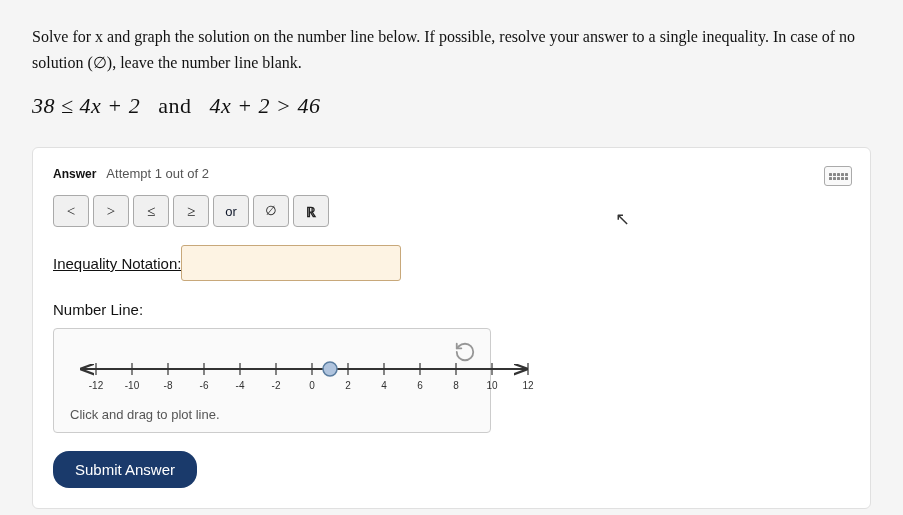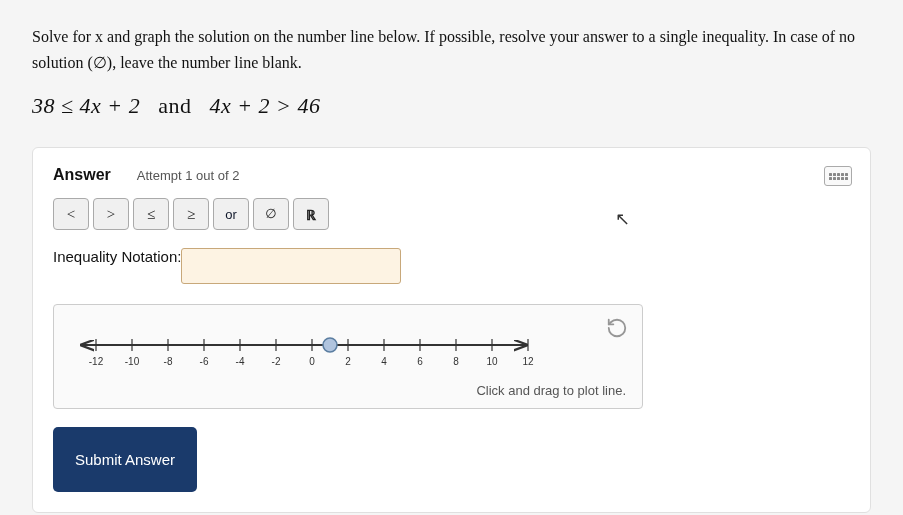--- a/index.html
+++ b/index.html
@@ -30,28 +30,27 @@
       position: relative;
     }
     .answer-header {
       display: flex;
       align-items: center;
       gap: 10px;
       margin-bottom: 14px;
     }
     .answer-label {
       font-weight: bold;
-      font-size: 16px;
+      font-size: 12px;
       font-family: Arial, sans-serif;
     }
     .attempt-label {
       font-size: 13px;
       color: #555;
       font-family: Arial, sans-serif;
-      margin-left: 16px;
     }
     .keyboard-icon {
       position: absolute;
       top: 18px;
       right: 18px;
       width: 28px;
       height: 20px;
       border: 1.5px solid #aaa;
       border-radius: 3px;
       background: #f9f9f9;
@@ -99,25 +98,26 @@
     .sym-btn-circle {
       font-size: 13px;
     }
     .sym-btn-r {
       font-family: Arial, sans-serif;
       font-size: 14px;
       font-weight: bold;
     }
     .inequality-row {
       display: flex;
-      align-items: flex-start;
+      align-items: center;
       gap: 0;
       margin-bottom: 20px;
       font-family: Arial, sans-serif;
       font-size: 15px;
+      text-decoration: underline;
     }
     .inequality-label {
       font-size: 15px;
       font-family: Arial, sans-serif;
       font-weight: normal;
     }
     .inequality-input {
       width: 220px;
       height: 36px;
       border: 1.5px solid #c8a87a;
@@ -132,39 +132,39 @@
       font-size: 15px;
       font-weight: normal;
       margin-bottom: 10px;
     }
     .number-line-container {
       border: 1.5px solid #ccc;
       border-radius: 4px;
       padding: 12px 16px 10px 16px;
       background: #fafafa;
       position: relative;
-      width: 590px;
+      width: 438px;
     }
     .number-line-svg {
       display: block;
     }
     .click-drag-text {
-      text-align: right;
+      text-align: left;
       font-size: 13px;
       color: #555;
       margin-top: 6px;
       font-family: Arial, sans-serif;
     }
     .submit-btn {
       margin-top: 18px;
       background: #1a3a6b;
       color: #fff;
       border: none;
-      border-radius: 5px;
-      padding: 24px 22px;
+      border-radius: 16px;
+      padding: 10px 22px;
       font-size: 15px;
       font-family: Arial, sans-serif;
       cursor: pointer;
       font-weight: 500;
     }
     .math {
       font-style: italic;
     }
     .cursor-icon {
       position: absolute;
@@ -230,20 +230,21 @@
     <button class="sym-btn sym-btn-or">or</button>
     <button class="sym-btn sym-btn-circle">∅</button>
     <button class="sym-btn sym-btn-r">ℝ</button>
   </div>
 
   <div class="inequality-row">
     <span class="inequality-label">Inequality Notation:</span>
     <input class="inequality-input" type="text" placeholder="" style="">
   </div>
 
+  <div class="number-line-label">Number Line:</div>
 
   <div class="number-line-container">
 
     <svg class="undo-icon" viewBox="0 0 24 24" fill="none" stroke="#555" stroke-width="2" stroke-linecap="round" stroke-linejoin="round">
       <path d="M3 12a9 9 0 1 0 9-9 9.75 9.75 0 0 0-6.74 2.74L3 8"></path>
       <path d="M3 3v5h5"></path>
     </svg>
 
     <svg class="number-line-svg" width="468" height="60">
 

